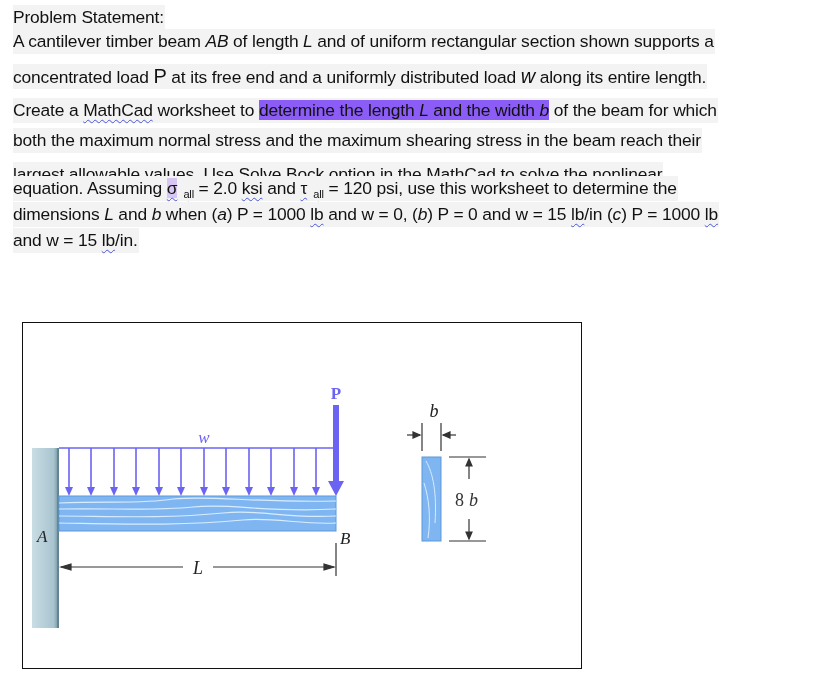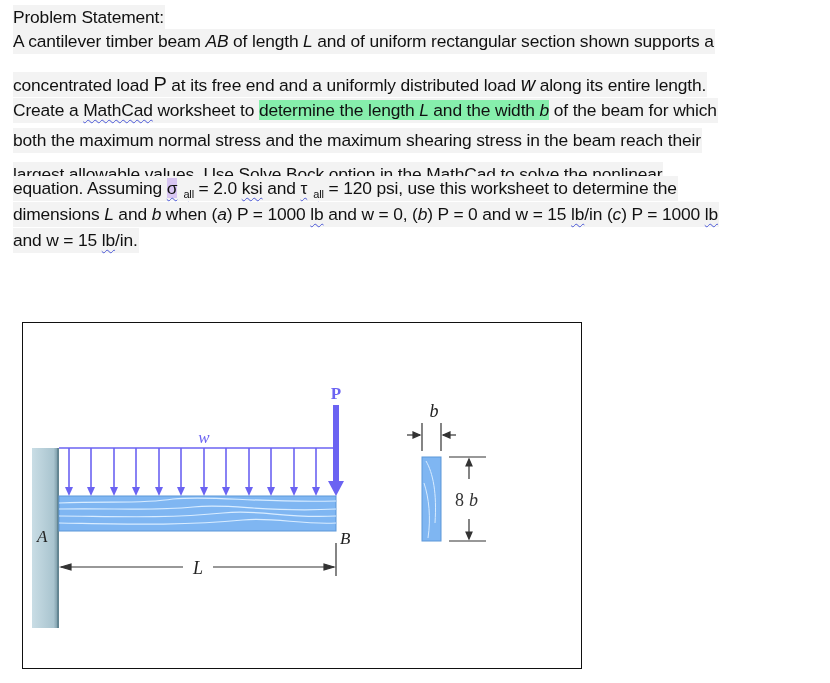--- a/index.html
+++ b/index.html
@@ -27,30 +27,30 @@
       height: 25px;
       line-height: 25px;
       font-size: 17.4px;
       white-space: nowrap;
       background: #f3f3f3;
       padding-right: 1px;
       letter-spacing: -0.15px;
     }
     .heading { top: 5px; text-align: center; }
     .l1 { top: 29px; }
-    .l2 { top: 72px; }
+    .l2 { top: 64px; }
     .l3 { top: 98px; }
     .l4 { top: 128px; }
     .l5 { top: 162px; }
     .l6 { top: 176px; }
     .l7 { top: 202px; text-align: right; }
     .l8 { top: 228px; }
     .it { font-style: italic; }
     .bigp { font-size: 20px; }
-    .hl { background: #86efac; }
+    .hl { background: #8b5cf6; }
     .squig {
       text-decoration: underline wavy #4a57d6;
       text-decoration-thickness: 1px;
       text-underline-offset: 3px;
     }
     .sub {
       font-size: 11px;
       position: relative;
       top: 4px;
       padding-left: 6px;

